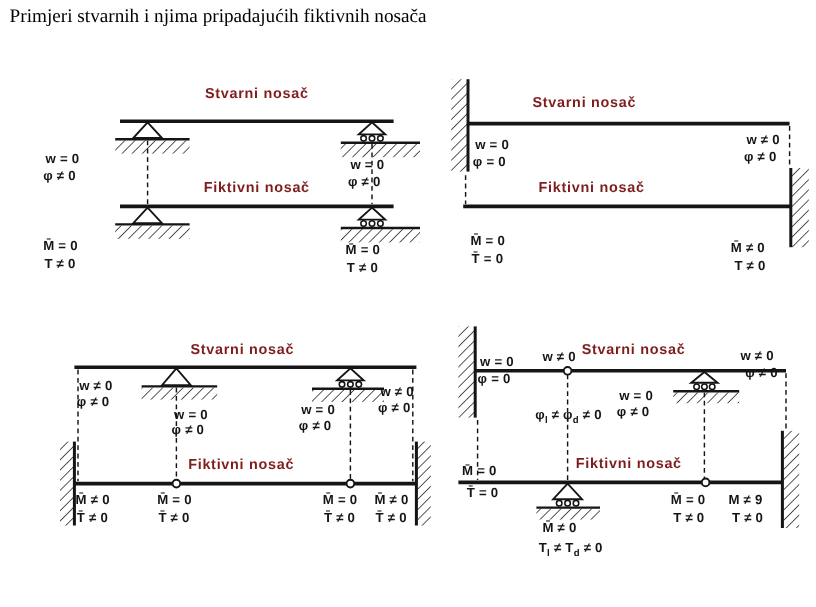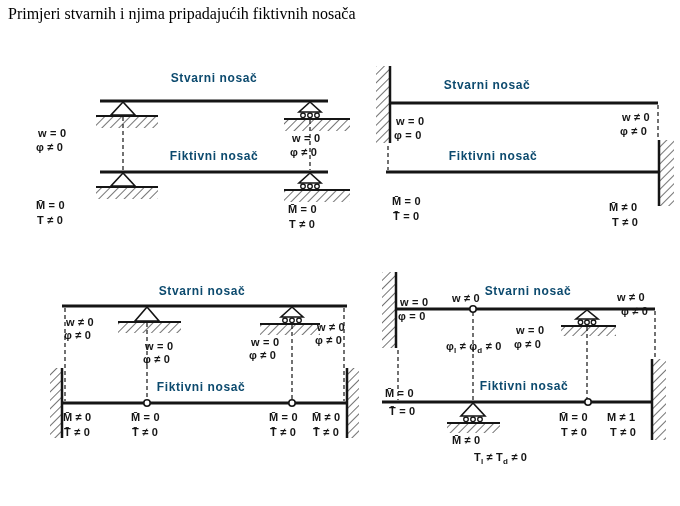--- a/index.html
+++ b/index.html
@@ -1,20 +1,20 @@
 <!DOCTYPE html>
 <html><head>
 <meta charset="utf-8">
 <style>
   html,body{margin:0;padding:0;background:#ffffff;}
   #stage{position:relative;width:680px;height:506px;background:#ffffff;overflow:hidden;}
   #figure-svg{position:absolute;left:0;top:0;}
   .title{position:absolute;left:8px;top:5px;font:16px "Liberation Serif",serif;color:#000;white-space:nowrap;}
   .lbl{position:absolute;font:bold 11px "Liberation Sans",sans-serif;color:#151515;line-height:1.1;white-space:nowrap;letter-spacing:.2px;}
-  .dt{position:absolute;font:bold 12px "Liberation Sans",sans-serif;color:#0c4a6e;transform:translateX(-50%);white-space:nowrap;letter-spacing:.6px;}
+  .dt{position:absolute;font:bold 12px "Liberation Sans",sans-serif;color:#7f1d1d;transform:translateX(-50%);white-space:nowrap;letter-spacing:.6px;}
   .lbl sub{font-size:8px;line-height:0;}
 </style>
 </head>
 <body>
 
 <div id="stage">
 
   <svg id="figure-svg" width="680" height="506" viewBox="0 0 680 506">
     <defs>
       <pattern id="hatch" width="6" height="6" patternUnits="userSpaceOnUse" patternTransform="rotate(45)">
@@ -159,19 +159,19 @@
   <div class="lbl" style="left:398px;top:310px">φ = 0</div>
   <div class="lbl" style="left:452px;top:292px">w ≠ 0</div>
   <div class="lbl" style="left:446px;top:340px"><span>φ</span><sub>l</sub><span> ≠ </span><span>φ</span><sub>d</sub><span> ≠ 0</span></div>
   <div class="lbl" style="left:516px;top:324px">w = 0</div>
   <div class="lbl" style="left:514px;top:338px">φ ≠ 0</div>
   <div class="lbl" style="left:617px;top:291px">w ≠ 0</div>
   <div class="lbl" style="left:621px;top:305px">φ ≠ 0</div>
   <div class="lbl" style="left:385px;top:387px">M̄ = 0</div>
   <div class="lbl" style="left:389px;top:405px">T̄ = 0</div>
   <div class="lbl" style="left:452px;top:434px">M̄ ≠ 0</div>
-  <div class="lbl" style="left:474px;top:451px"><span>T</span><sub>l</sub><span> ≠ </span><span>T</span><sub>d</sub><span> ≠ 0</span></div>
+  <div class="lbl" style="left:449px;top:451px"><span>T</span><sub>l</sub><span> ≠ </span><span>T</span><sub>d</sub><span> ≠ 0</span></div>
   <div class="lbl" style="left:559px;top:411px">M̄ = 0</div>
   <div class="lbl" style="left:561px;top:426px">T ≠ 0</div>
-  <div class="lbl" style="left:607px;top:411px">M ≠ 1</div>
+  <div class="lbl" style="left:607px;top:411px">M ≠ 9</div>
   <div class="lbl" style="left:610px;top:426px">T ≠ 0</div>
 
 </div>
 
 </body></html>

